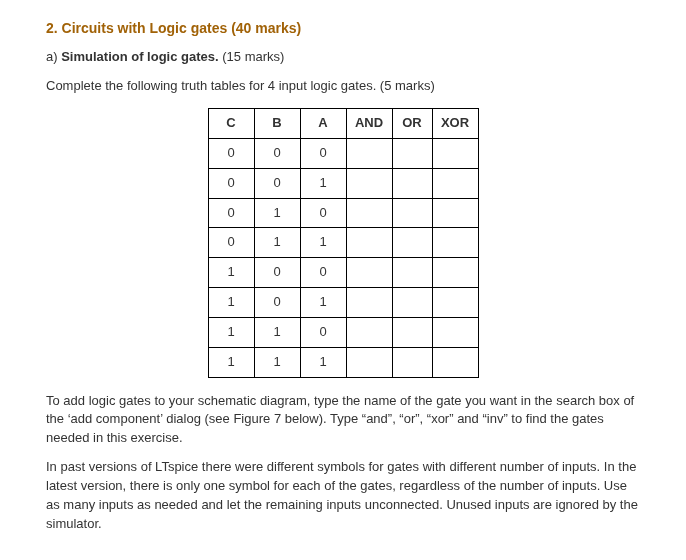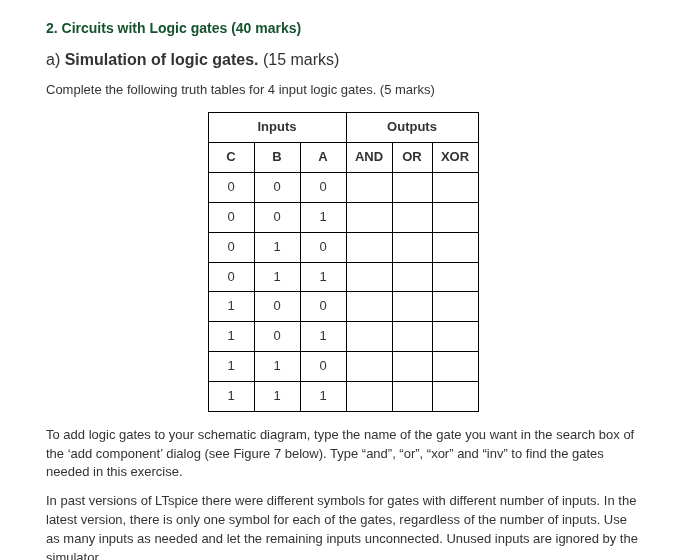--- a/index.html
+++ b/index.html
@@ -12,28 +12,28 @@
     height: 560px;
     font-family: "Segoe UI", Arial, sans-serif;
     font-size: 13px;
     color: #333;
     padding: 18px 46px 0 46px;
     box-sizing: border-box;
     overflow: hidden;
     line-height: 1.45;
   }
   h2.section-title {
-    color: #14532d;
+    color: #a16207;
     font-size: 14px;
     font-weight: 700;
     margin: 0 0 10px 0;
   }
   .subsection {
     margin: 0 0 10px 0;
-    font-size: 16px;
+    font-size: 13px;
   }
   .subsection .letter {
     display: inline;
   }
   .subsection .bold {
     font-weight: 700;
   }
   .subsection .tail {
     font-weight: 400;
   }
@@ -91,24 +91,20 @@
   <table class="truth">
     <colgroup>
       <col class="col-c">
         <col class="col-b">
         <col class="col-a">
       <col class="col-and">
         <col class="col-or">
         <col class="col-xor">
     </colgroup>
     <thead>
-      <tr>
-        <th colspan="3" class="grp">Inputs</th>
-        <th colspan="3" class="grp">Outputs</th>
-      </tr>
       <tr>
         <th>C</th>
         <th>B</th>
         <th>A</th>
         <th>AND</th>
         <th>OR</th>
         <th>XOR</th>
       </tr>
     </thead>
     <tbody>

